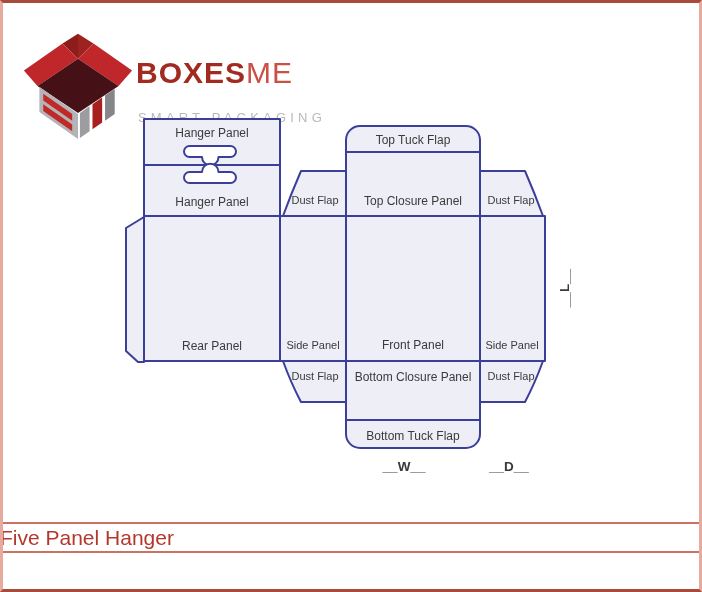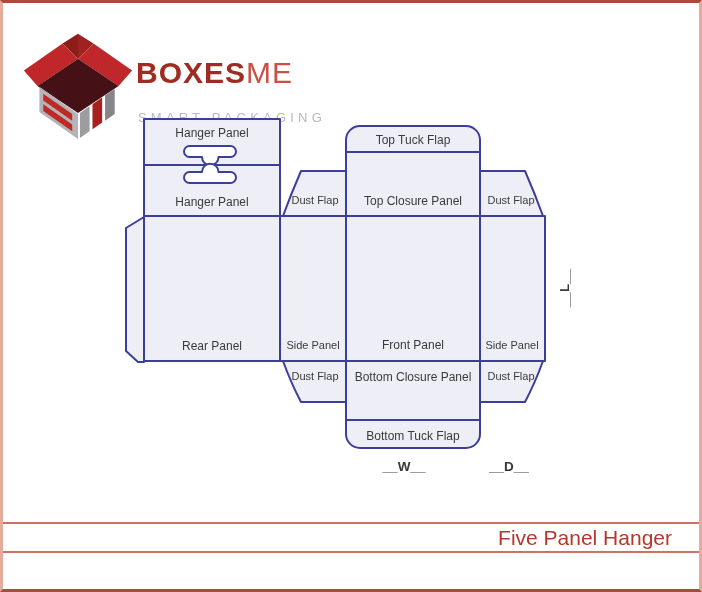--- a/index.html
+++ b/index.html
@@ -29,21 +29,21 @@
   .hole{fill:#ffffff;stroke:#3c3f99;stroke-width:2;stroke-linejoin:round;}
   .lbl{font-family:"Liberation Sans",sans-serif;font-size:12px;fill:#3b3b3b;text-anchor:middle;}
   .lbl-sm{font-size:11px;}
   .dim{font-family:"Liberation Sans",sans-serif;font-size:13.5px;font-weight:bold;fill:#3a3a3a;text-anchor:middle;}
   
   .footer-rule{position:absolute;left:0;width:702px;border-top:2px solid #cb7260;height:0;}
   .rule-top{top:522px;}
   .rule-bottom{top:551px;}
   .footer-title{
     position:absolute;left:0;top:525px;width:672px;height:26px;line-height:26px;
-    text-align:right;font-size:21px;color:#b5372b;
+    text-align:left;font-size:21px;color:#b5372b;
   }
 </style>
 </head>
 <body>
 
 <div class="logo">
   <svg class="logo-icon" viewBox="0 0 120 118" aria-hidden="true">
     <polygon points="44,18 60,8 60,34" fill="#8c1d1b"></polygon>
     <polygon points="76,18 60,8 60,34" fill="#9e2220"></polygon>
     <polygon points="4,46 44,18 60,34 18,62" fill="#c0272b"></polygon>

